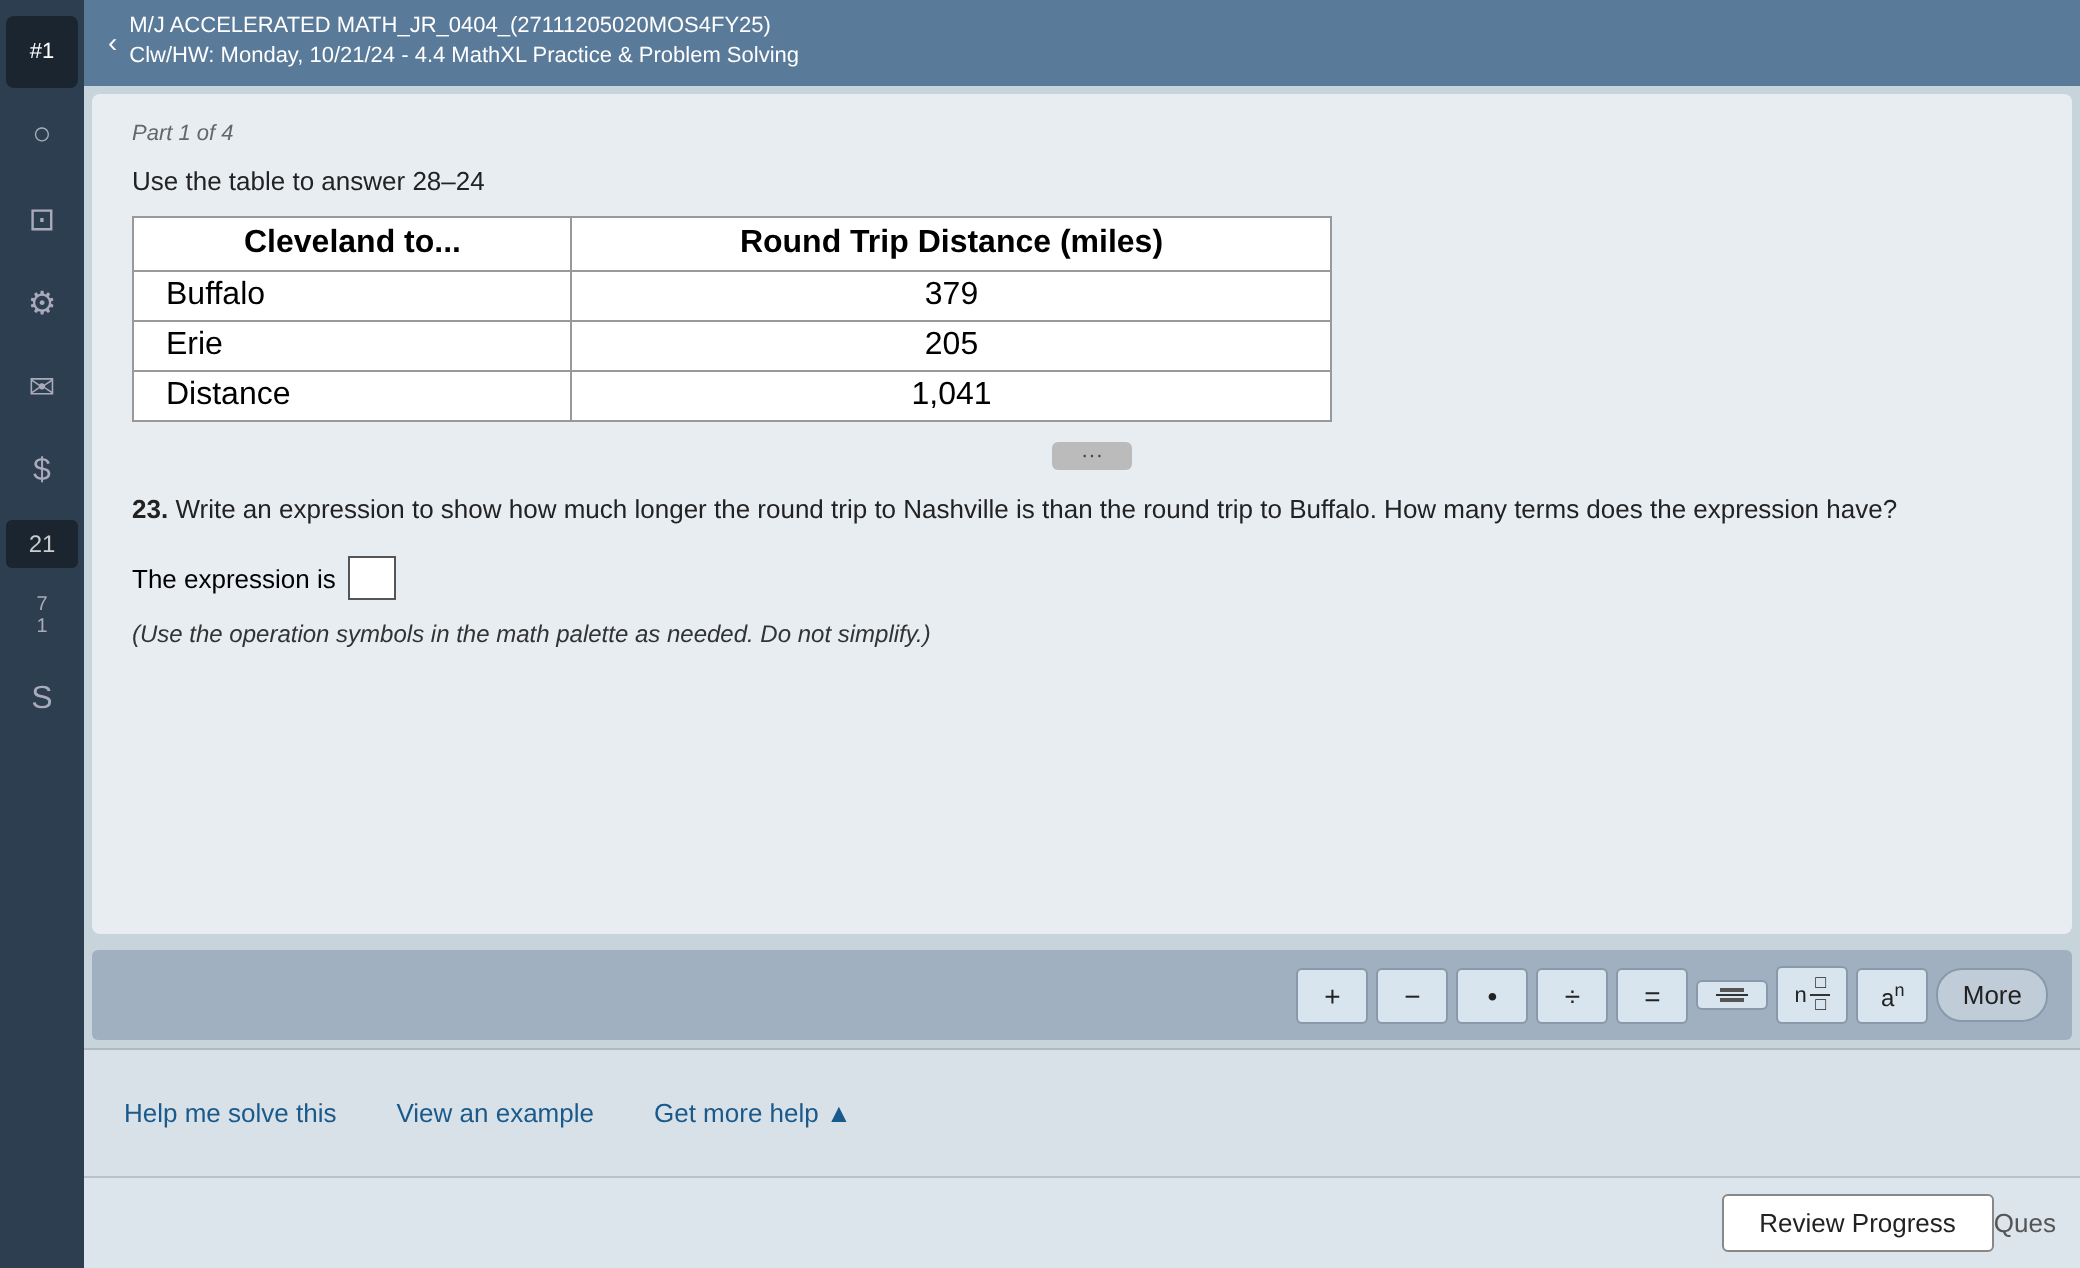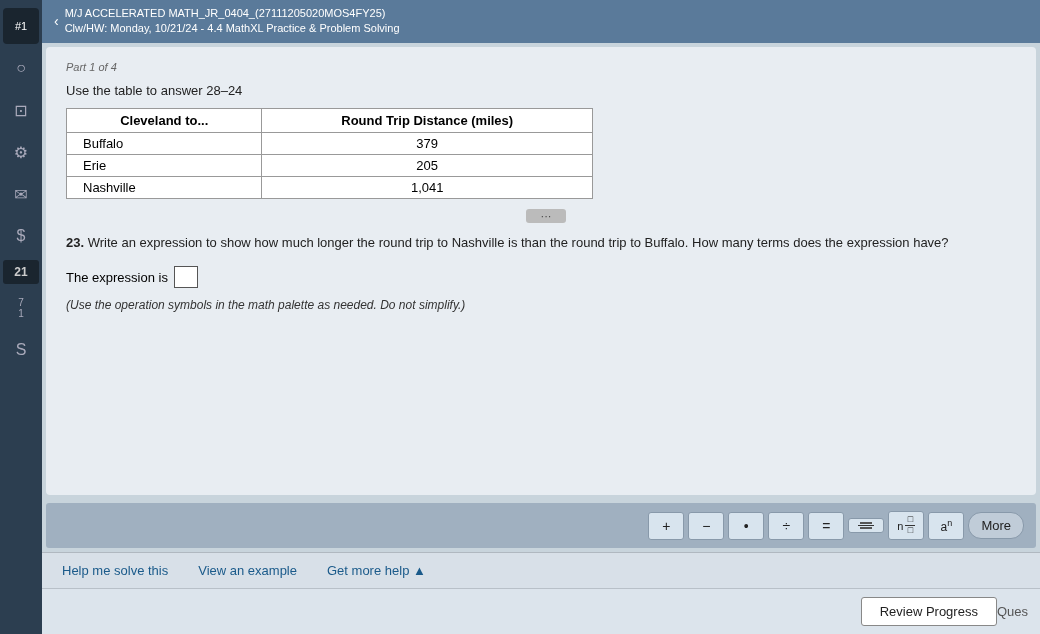--- a/index.html
+++ b/index.html
@@ -99,22 +99,22 @@
 
     .instructions {
       font-size: 13px;
       color: #222;
       font-weight: normal;
     }
 
     
     .distance-table {
       border-collapse: collapse;
-      font-size: 13px;
-      width: 527px;
+      font-size: 16px;
+      width: 600px;
       border-radius: 21px;
     }
     .distance-table th {
       background: white;
       border: 1px solid #999;
       padding: 4px 16px;
       text-align: center;
       font-weight: bold;
     }
     .distance-table td {
@@ -199,21 +199,21 @@
       border-radius: 13px;
       padding: 5px 12px;
       font-size: 13px;
       cursor: pointer;
       color: #222;
     }
 
     
     .bottom-bar {
       background: #d8e0e8;
-      padding: 10px 20px;
+      padding: 24px 20px;
       display: flex;
       align-items: center;
       gap: 30px;
       border-top: 1px solid #b0b8c0;
       flex-shrink: 0;
     }
     .bottom-link {
       color: #1a5a8a;
       font-size: 13px;
       cursor: pointer;
@@ -260,21 +260,21 @@
   <div class="sidebar-item">
     <span>⚙</span>
   </div>
   <div class="sidebar-item">
     <span>✉</span>
   </div>
   <div class="sidebar-item">
     <span>$</span>
   </div>
   <div class="sidebar-item-number">
-    <span style="font-size:12px;font-weight:bold;">21</span>
+    <span style="font-size:12px;">21</span>
   </div>
   <div class="sidebar-item" style="flex-direction:column;font-size:10px;color:#aab;line-height:1.1;">
     <span>7</span>
     <span>1</span>
   </div>
   <div class="sidebar-item">
     <span>S</span>
   </div>
 </div>
 
@@ -304,21 +304,21 @@
       <tbody>
         <tr>
           <td>Buffalo</td>
           <td>379</td>
         </tr>
         <tr>
           <td>Erie</td>
           <td>205</td>
         </tr>
         <tr>
-          <td>Nashville</td>
+          <td>Distance</td>
           <td>1,041</td>
         </tr>
       </tbody>
     </table>
 
     <div style="display:flex; justify-content:flex-end; width:500px;">
       <div class="expand-btn">···</div>
     </div>
 
     <div class="question-text">

